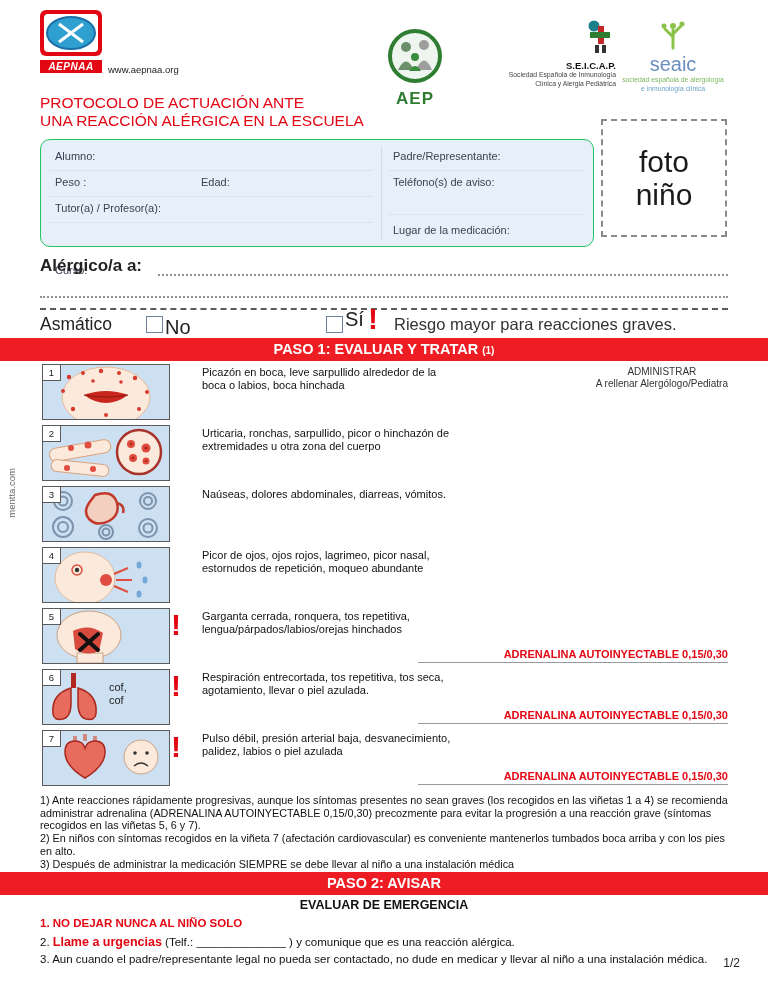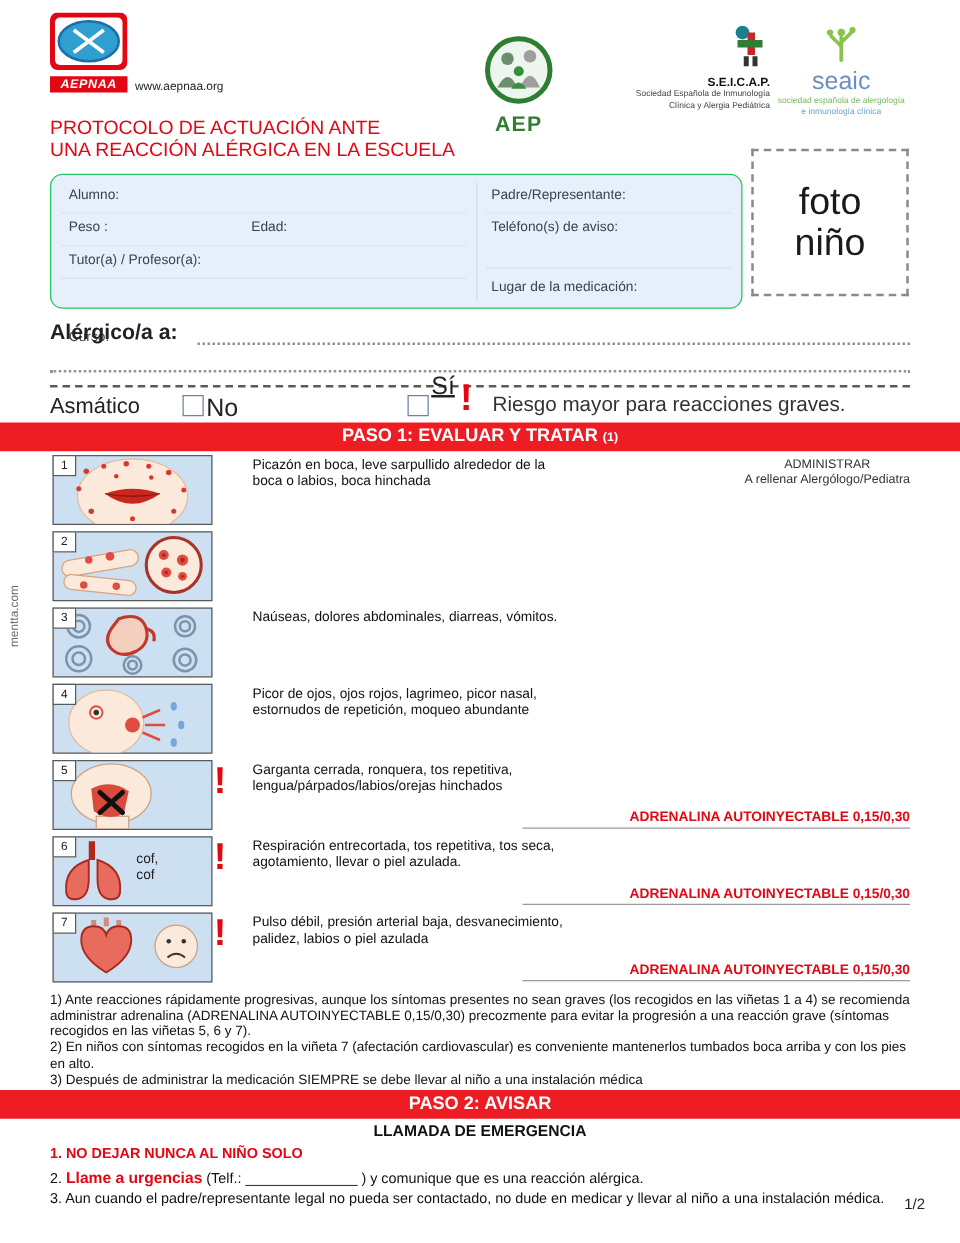--- a/index.html
+++ b/index.html
@@ -160,21 +160,21 @@
 
   <div class="abs alergico-label">Alérgico/a a:</div>
   <div class="abs dotline" style="left:158px;top:274px;width:570px;"></div>
   <div class="abs dotline" style="left:40px;top:296px;width:688px;"></div>
   <div class="abs dashline" style="left:40px;top:308px;width:688px;"></div>
 
   <div class="abs asmatico-label">Asmático</div>
   <div class="chk" style="left:146px;top:316px;"></div>
   <div class="chk-label" style="left:165px;top:316px;">No</div>
   <div class="chk" style="left:326px;top:316px;"></div>
-  <div class="chk-label" style="left:345px;top:298px;text-decoration:underline;">Sí</div>
+  <div class="chk-label" style="left:345px;top:308px;">Sí</div>
   <div class="abs asm-bang">!</div>
   <div class="abs risk-text">Riesgo mayor para reacciones graves.</div>
 
   <div class="abs banner" style="top:338px;">
     <span>PASO 1: EVALUAR Y TRATAR</span>
     <span class="ref">(1)</span>
   </div>
 
   <div class="abs rows">
 
@@ -229,20 +229,21 @@
           </g>
           <g fill="#b3281e">
             <circle cx="88" cy="18" r="1.5"></circle>
               <circle cx="103" cy="22" r="1.8"></circle>
             <circle cx="90" cy="32" r="1.5"></circle>
               <circle cx="103" cy="35" r="1.3"></circle>
           </g>
         </svg>
         <span class="badge">2</span>
       </div>
+      <div class="sym">Urticaria, ronchas, sarpullido, picor o hinchazón de extremidades u otra zona del cuerpo</div>
     </div>
 
     <div class="prow" style="top:122px;">
       <div class="illus">
         <svg width="126" height="54" viewBox="0 0 126 54">
           <g fill="none" stroke="#7d93ad" stroke-width="2">
             <circle cx="20" cy="14" r="9"></circle>
               <circle cx="20" cy="14" r="4.5"></circle>
             <circle cx="20" cy="40" r="10"></circle>
               <circle cx="20" cy="40" r="5"></circle>
@@ -343,21 +344,21 @@
 
   <div class="abs notes">
     <p>1) Ante reacciones rápidamente progresivas, aunque los síntomas presentes no sean graves (los recogidos en las viñetas 1 a 4) se recomienda administrar adrenalina (ADRENALINA AUTOINYECTABLE 0,15/0,30) precozmente para evitar la progresión a una reacción grave (síntomas recogidos en las viñetas 5, 6 y 7).</p>
     <p>2) En niños con síntomas recogidos en la viñeta 7 (afectación cardiovascular) es conveniente mantenerlos tumbados boca arriba y con los pies en alto.</p>
     <p>3) Después de administrar la medicación SIEMPRE se debe llevar al niño a una instalación médica</p>
   </div>
 
   <div class="abs banner" style="top:872px;">
     <span>PASO 2: AVISAR</span>
   </div>
-  <div class="abs subtitle">LLAMADA DE EMERGENCIA</div>
+  <div class="abs subtitle">EVALUAR DE EMERGENCIA</div>
   <div class="abs item item1" style="top:917px;">1. NO DEJAR NUNCA AL NIÑO SOLO</div>
   <div class="abs item" style="top:935px;">
     <span>2. </span><span class="item2-bold">Llame a urgencias</span><span> (Telf.: ______________ ) y comunique que es una reacción alérgica.</span>
   </div>
   <div class="abs item" style="top:953px;">3. Aun cuando el padre/representante legal no pueda ser contactado, no dude en medicar y llevar al niño a una instalación médica.</div>
 
   <div class="abs pagenum">1/2</div>
   <div class="abs sidetext">mentta.com</div>
 
 </div>

